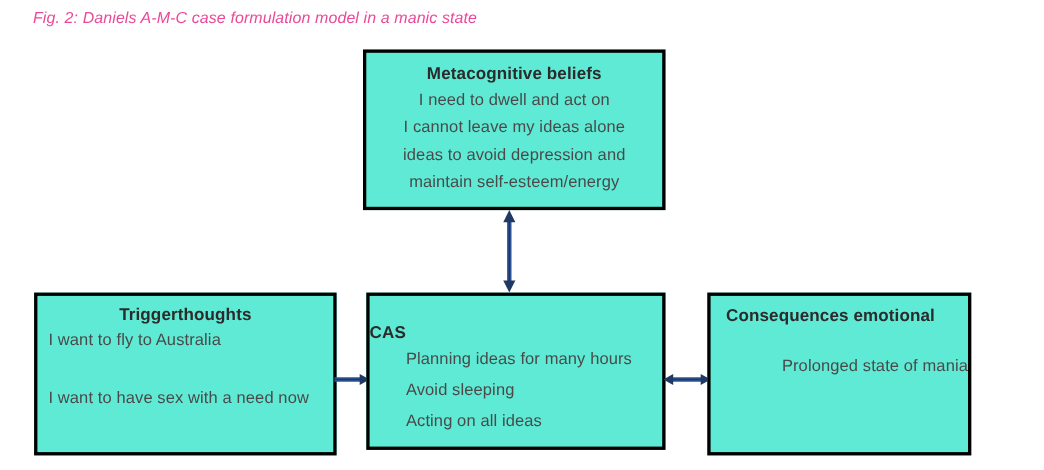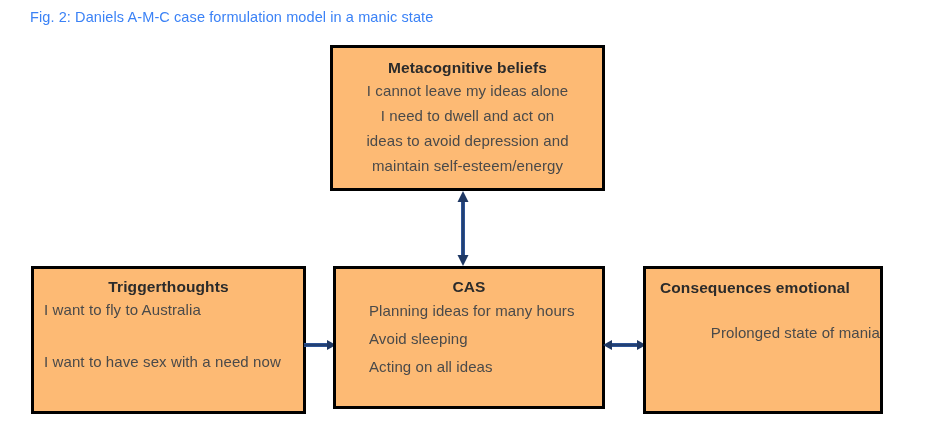--- a/index.html
+++ b/index.html
@@ -24,31 +24,32 @@
     height: 427px;
   }
 
   
   .caption {
     position: absolute;
     left: 30px;
     top: 8px;
     font-size: 14.5px;
     line-height: 18px;
-    color: #3b82f6;
+    color: #ec4899;
     white-space: nowrap;
     letter-spacing: 0.1px;
+    font-style: italic;
   }
 
   
   .node-box {
     position: absolute;
     box-sizing: border-box;
     border: 3px solid #000000;
-    background: #fdba74;
+    background: #5eead4;
     overflow: hidden;
   }
   .node-title {
     font-size: 15.5px;
     font-weight: bold;
     color: #2b2b2b;
     line-height: 21px;
     letter-spacing: 0.1px;
   }
   .node-body {
@@ -99,22 +100,21 @@
   }
 
   
   #box-cas {
     left: 333px;
     top: 266px;
     width: 272px;
     height: 143px;
   }
   #box-cas .node-title {
-    text-align: center;
-    margin-top: 7px;
+    margin-top: 23px;
   }
   #box-cas .node-body {
     text-align: justify;
     text-align-last: left;
     padding: 0 9px 0 10px;
     line-height: 28px;
     margin-left: 23px;
   }
 
   
@@ -161,22 +161,22 @@
 </head>
 <body>
 
 <div id="figure-canvas">
 
   <div class="caption">Fig. 2: Daniels A-M-C case formulation model in a manic state</div>
 
   <div class="node-box" id="box-metacognitive">
     <div class="node-title">Metacognitive beliefs</div>
     <div class="node-body">
+      <p>I need to dwell and act on</p>
       <p>I cannot leave my ideas alone</p>
-      <p>I need to dwell and act on</p>
       <p>ideas to avoid depression and</p>
       <p>maintain self-esteem/energy</p>
     </div>
   </div>
 
   <svg class="arrow" id="arrow-metacog-cas" viewBox="0 0 26 77" preserveAspectRatio="none">
     <line x1="13" y1="10" x2="13" y2="67" stroke="#2E5496" stroke-width="4"></line>
     <line x1="13" y1="10" x2="13" y2="67" stroke="#1F3864" stroke-width="1.4"></line>
     <polygon points="13,1 7.5,12 18.5,12" fill="#1F3864"></polygon>
     <polygon points="13,76 7.5,65 18.5,65" fill="#1F3864"></polygon>

